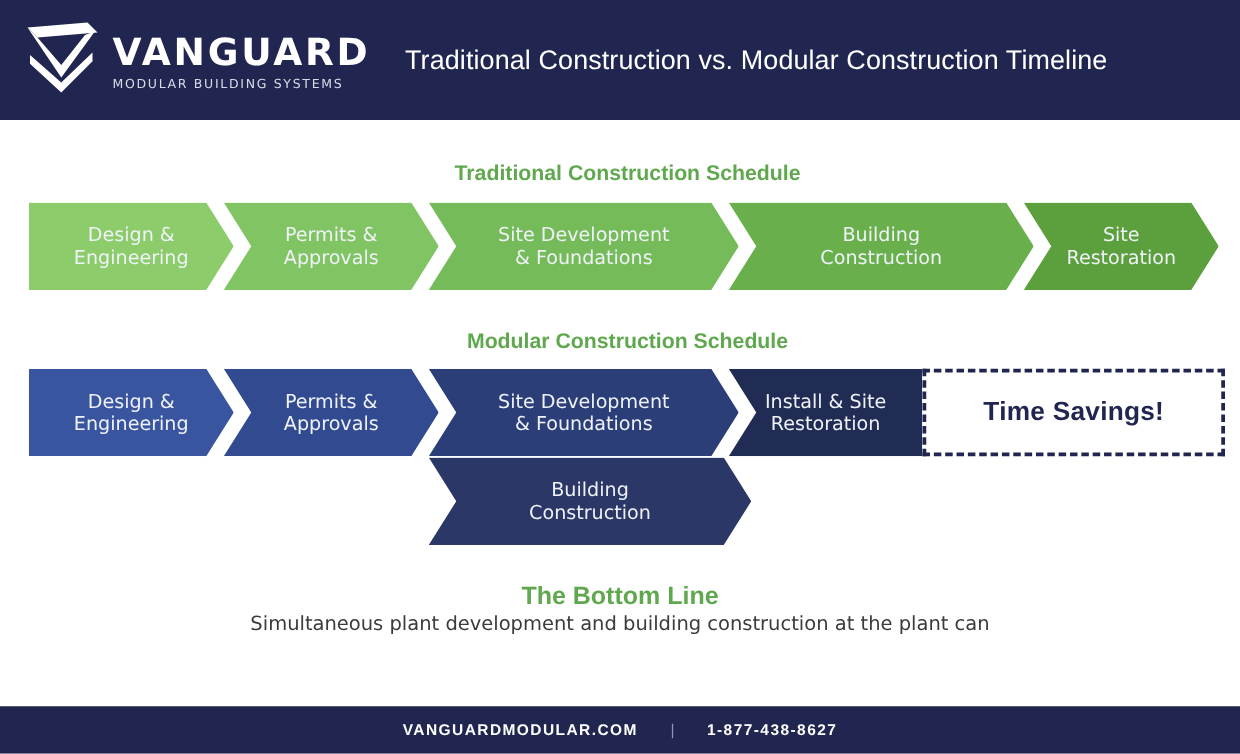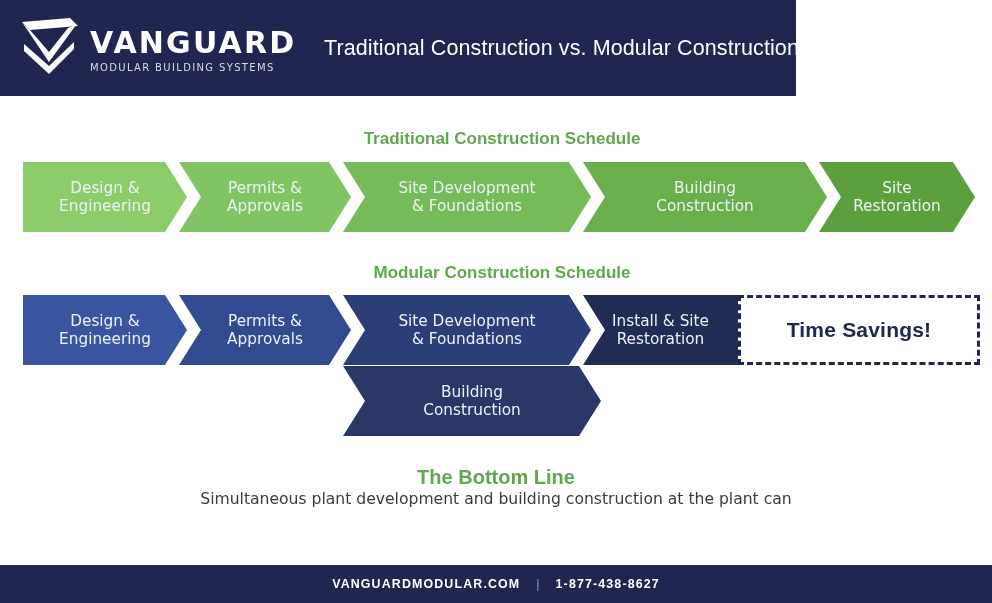--- a/index.html
+++ b/index.html
@@ -6,21 +6,21 @@
   html, body {
     width:992px; height:603px;
     background:#ffffff;
     font-family:"DejaVu Sans", sans-serif;
     overflow:hidden;
   }
   .page { position:relative; width:992px; height:603px; background:#fff; }
 
   
   .header {
-    position:absolute; left:0; top:0; width:796px; height:96px;
+    position:absolute; left:0; top:0; width:992px; height:96px;
     background:#20264f;
     display:flex; align-items:center;
   }
   .logo-wrap {
     position:absolute; left:18px; top:16px;
     display:flex; align-items:center;
   }
   .logo-mark { width:62px; height:64px; flex:0 0 auto; }
   .logo-text { margin-left:10px; padding-top:4px; }
   .logo-name {
@@ -94,21 +94,21 @@
     position:absolute; top:488px; width:100%; text-align:center;
     color:#3b3b3b; font-size:15.6px; line-height:1.42;
     font-family:"DejaVu Sans", sans-serif;
   }
 
   
   .footer {
     position:absolute; left:0; top:565px; width:992px; height:38px;
     background:#20264f;
     display:flex; align-items:center; justify-content:center;
-    gap:16px;
+    gap:26px;
   }
   .footer span {
     color:#ffffff; font-size:12.4px; font-weight:bold; letter-spacing:1.15px;
     font-family:"Liberation Sans", sans-serif;
   }
   .footer .sep { color:#8e96b8; font-weight:normal; letter-spacing:0; }
 </style>
 </head>
 <body>
 

